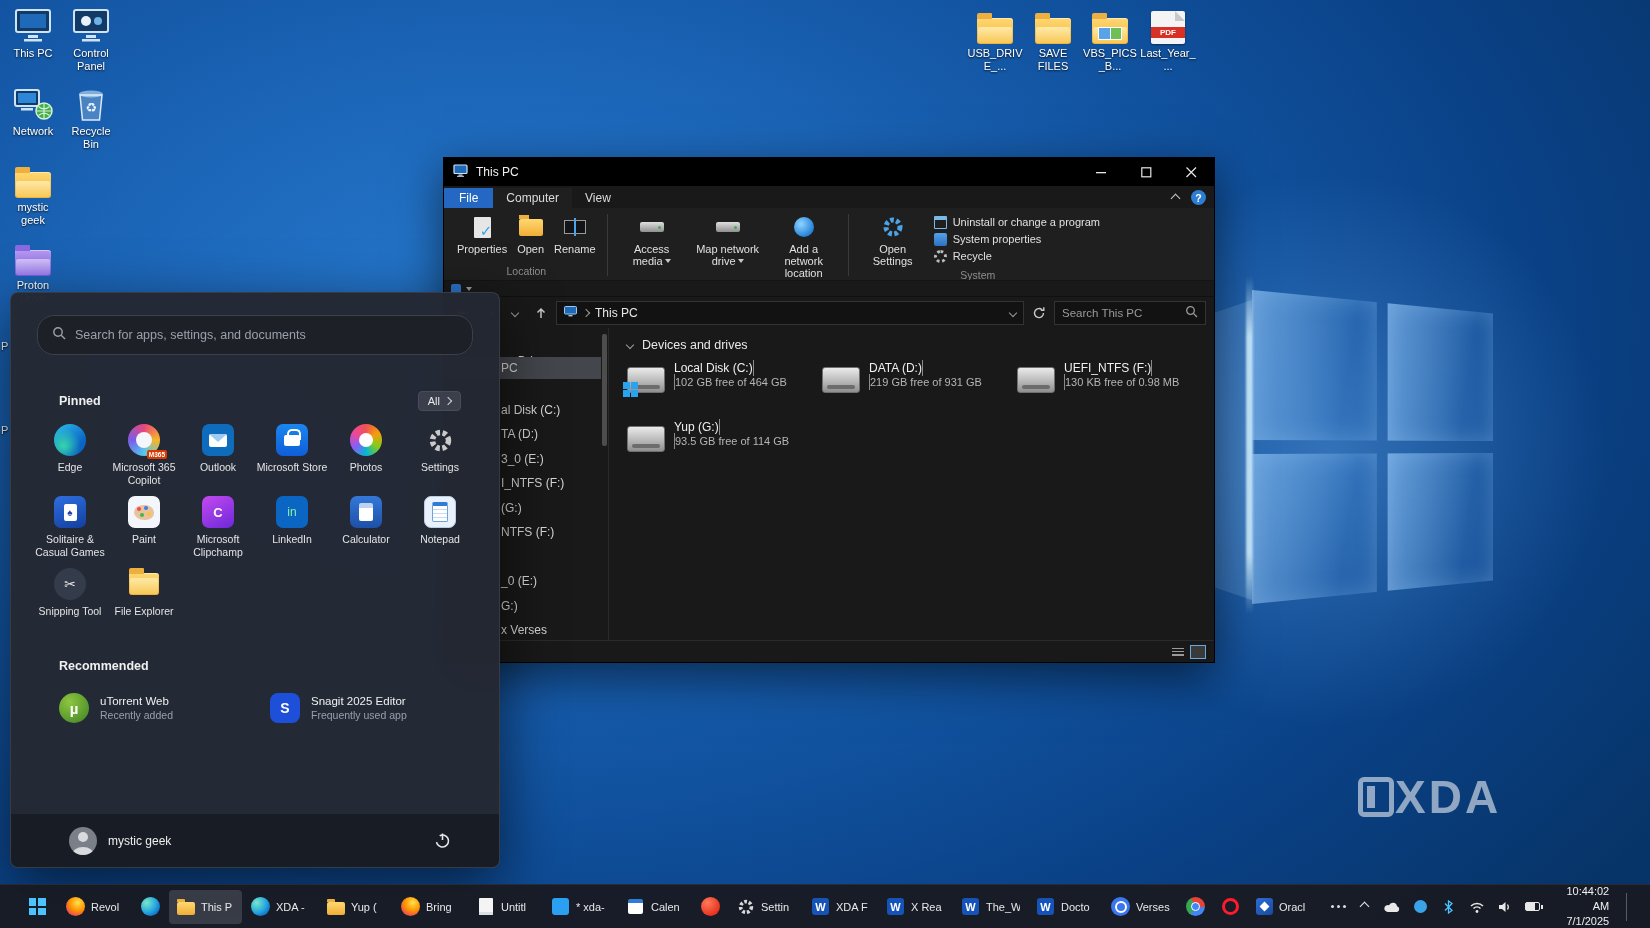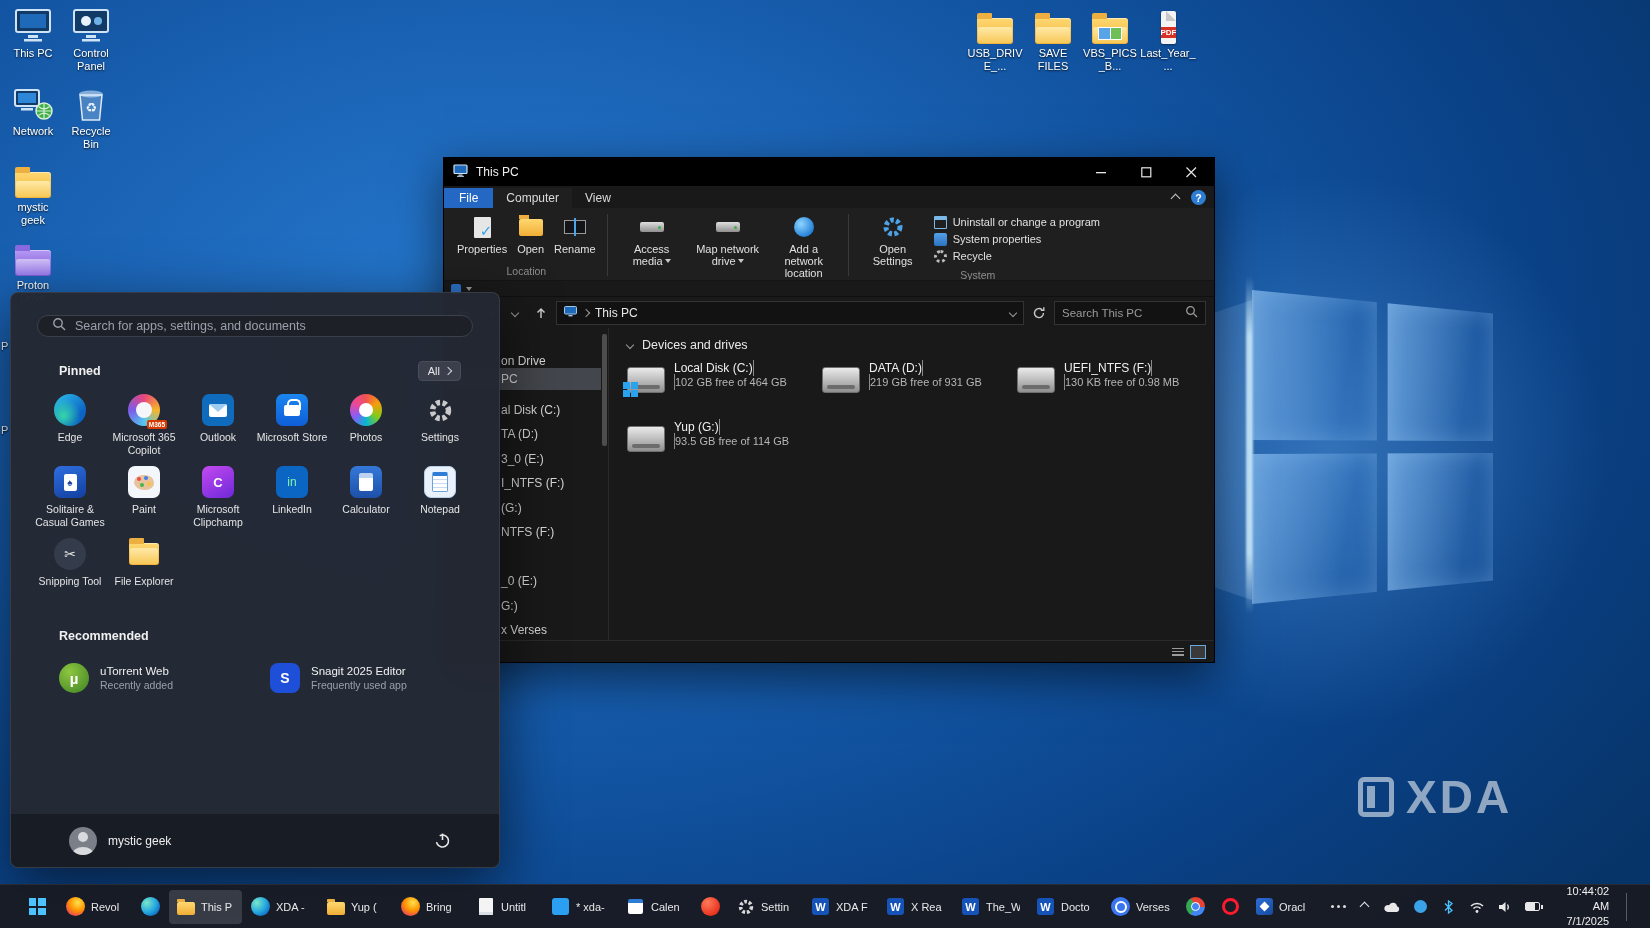--- a/index.html
+++ b/index.html
@@ -32,27 +32,27 @@
   .dicon .ic { height:38px; display:flex; align-items:flex-end; justify-content:center; }
   .dicon .lbl { margin-top:3px; font-size:11px; line-height:1.15; color:#fff; text-shadow:0 1px 2px rgba(0,0,0,.85); word-wrap:break-word; }
   .icf { position:relative; width:36px; height:26px; background:linear-gradient(180deg,#ffd870,#f2b13d); border-radius:2px 3px 3px 3px; box-shadow:inset 0 1px 0 rgba(255,255,255,.45); }
   .icf::before { content:""; position:absolute; top:-5px; left:0; width:15px; height:6px; background:#edaf3f; border-radius:2px 1px 0 0; }
   .icf::after { content:""; position:absolute; left:1px; right:1px; bottom:1px; height:16px; background:linear-gradient(180deg,#ffe9a8,#f7c958); border-radius:2px; }
   .icf.purple { background:linear-gradient(180deg,#b79af5,#7b5cd6); }
   .icf.purple::before { background:#8a6ae0; }
   .icf.purple::after { background:linear-gradient(180deg,#d3c2fa,#9a7ded); }
   .icf .thumbs { position:absolute; z-index:2; left:6px; bottom:4px; width:24px; height:13px; background:#fff; border-radius:1px; display:flex; gap:1px; padding:1px; }
   .icf .thumbs i { flex:1; } .icf .thumbs i:first-child { background:#57a4e8; } .icf .thumbs i:last-child { background:#6fbf57; }
-  .icpdf { position:relative; width:15px; height:33px; background:#f4f4f4; border-radius:2px; box-shadow:0 1px 2px rgba(0,0,0,.4); }
+  .icpdf { position:relative; width:34px; height:33px; background:#f4f4f4; border-radius:2px; box-shadow:0 1px 2px rgba(0,0,0,.4); }
   .icpdf::before { content:""; position:absolute; right:0; top:0; border:5px solid #c9c9c9; border-right-color:transparent; border-top-color:transparent; }
   .icpdf b { position:absolute; left:0; right:0; bottom:6px; background:#d93025; color:#fff; font-size:8px; font-weight:700; line-height:11px; }
   .edgelbl { position:absolute; left:1px; width:9px; overflow:hidden; color:#fff; font-size:11px; text-shadow:0 1px 2px #000; z-index:2; white-space:nowrap; }
 
   
-  .xda { position:absolute; left:1358px; top:770px; display:flex; align-items:center; gap:12px; z-index:1; opacity:.55; }
+  .xda { position:absolute; left:1358px; top:770px; display:flex; align-items:center; gap:1px; z-index:1; opacity:.55; }
   .xda-ic { width:36px; height:40px; border:5px solid #fff; border-radius:6px; position:relative; }
   .xda-ic::before { content:""; position:absolute; left:4px; top:4px; width:8px; height:22px; background:#fff; }
   .xda b { color:#fff; font-size:46px; font-weight:800; letter-spacing:3px; }
 
   
   #explorer { position:absolute; left:443px; top:157px; width:772px; height:506px; z-index:5;
     background:#191919; border:1px solid #000; box-shadow:0 14px 44px rgba(0,0,0,.55);
     color:#e8e8e8; font-size:12px; display:flex; flex-direction:column; }
   .titlebar { height:28px; background:#000; display:flex; align-items:center; gap:8px; padding-left:9px; flex:none; }
   .titlebar .title { font-size:12px; color:#f0f0f0; }
@@ -118,21 +118,21 @@
   .dfree { font-size:11px; color:#b5b5b5; margin-top:2px; white-space:nowrap; }
   .statusbar { height:22px; border-top:1px solid #2a2a2a; background:#191919; display:flex; align-items:center; justify-content:flex-end; gap:6px; padding-right:9px; flex:none; }
   .vicon { width:14px; height:12px; display:flex; flex-direction:column; justify-content:space-between; padding:2px 1px; }
   .vicon i { height:1.5px; background:#9a9a9a; }
   .vicon2 { width:14px; height:12px; background:#3a3a3a; outline:1px solid #6aa8e0; }
 
   
   #startmenu { position:absolute; left:10px; top:292px; width:490px; height:576px; z-index:20;
     background:rgba(36,40,50,.975); border:1px solid rgba(255,255,255,.09); border-radius:8px;
     box-shadow:0 18px 60px rgba(0,0,0,.6); color:#f0f0f0; display:flex; flex-direction:column; overflow:hidden; }
-  .ssearch { margin:22px 26px 0; height:22px; border-radius:17px; background:#1d2027; border:1px solid #3c404a; display:flex; align-items:center; gap:9px; padding:0 14px; flex:none; }
+  .ssearch { margin:22px 26px 12px; height:40px; border-radius:17px; background:#1d2027; border:1px solid #3c404a; display:flex; align-items:center; gap:9px; padding:0 14px; flex:none; }
   .ssearch input { flex:1; min-width:0; background:none; border:none; outline:none; color:#e8e8e8; font-size:12.5px; }
   .ssearch input::placeholder { color:#9aa0ab; }
   .sm-head { display:flex; align-items:center; margin:24px 38px 2px 48px; }
   .sm-title { font-size:12.5px; font-weight:700; }
   .all-btn { margin-left:auto; background:#3a3f4b; border:1px solid #474d5a; border-radius:4px; color:#e8e8e8; font-size:11px; padding:3px 9px; display:flex; align-items:center; gap:5px; }
   .all-btn .chev-r { border-color:#cfd3da; }
   .pingrid { display:grid; grid-template-columns:repeat(6,1fr); padding:6px 22px 0; flex:none; }
   .pin { height:72px; display:flex; flex-direction:column; align-items:center; gap:5px; padding-top:5px; }
   .plabel { font-size:10.5px; line-height:1.2; text-align:center; color:#e4e4e4; max-width:72px; }
   .tile { width:32px; height:32px; border-radius:7px; position:relative; display:flex; align-items:center; justify-content:center; flex:none; }
@@ -494,21 +494,21 @@
               <circle cx="5.5" cy="5.5" r="3.8" fill="none" stroke="#9a9a9a" stroke-width="1.3"></circle>
               <line x1="8.4" y1="8.4" x2="12" y2="12" stroke="#9a9a9a" stroke-width="1.3"></line>
             </svg>
         </span>
       </div>
     </div>
 
     <div class="wbody">
       <aside class="sidebar">
         <div class="srow" style="top:22px;">on Drive</div>
-        <div class="srow sel" style="top:40px;">PC</div>
+        <div class="srow sel" style="top:29px;">PC</div>
         <div class="srow" style="top:71px;">al Disk (C:)</div>
         <div class="srow" style="top:95px;">TA (D:)</div>
         <div class="srow" style="top:120px;">3_0 (E:)</div>
         <div class="srow" style="top:144px;">I_NTFS (F:)</div>
         <div class="srow" style="top:169px;">(G:)</div>
         <div class="srow" style="top:193px;">NTFS (F:)</div>
         <div class="srow" style="top:242px;">_0 (E:)</div>
         <div class="srow" style="top:267px;">G:)</div>
         <div class="srow" style="top:291px;">x Verses</div>
         <div class="sthumb"></div>

